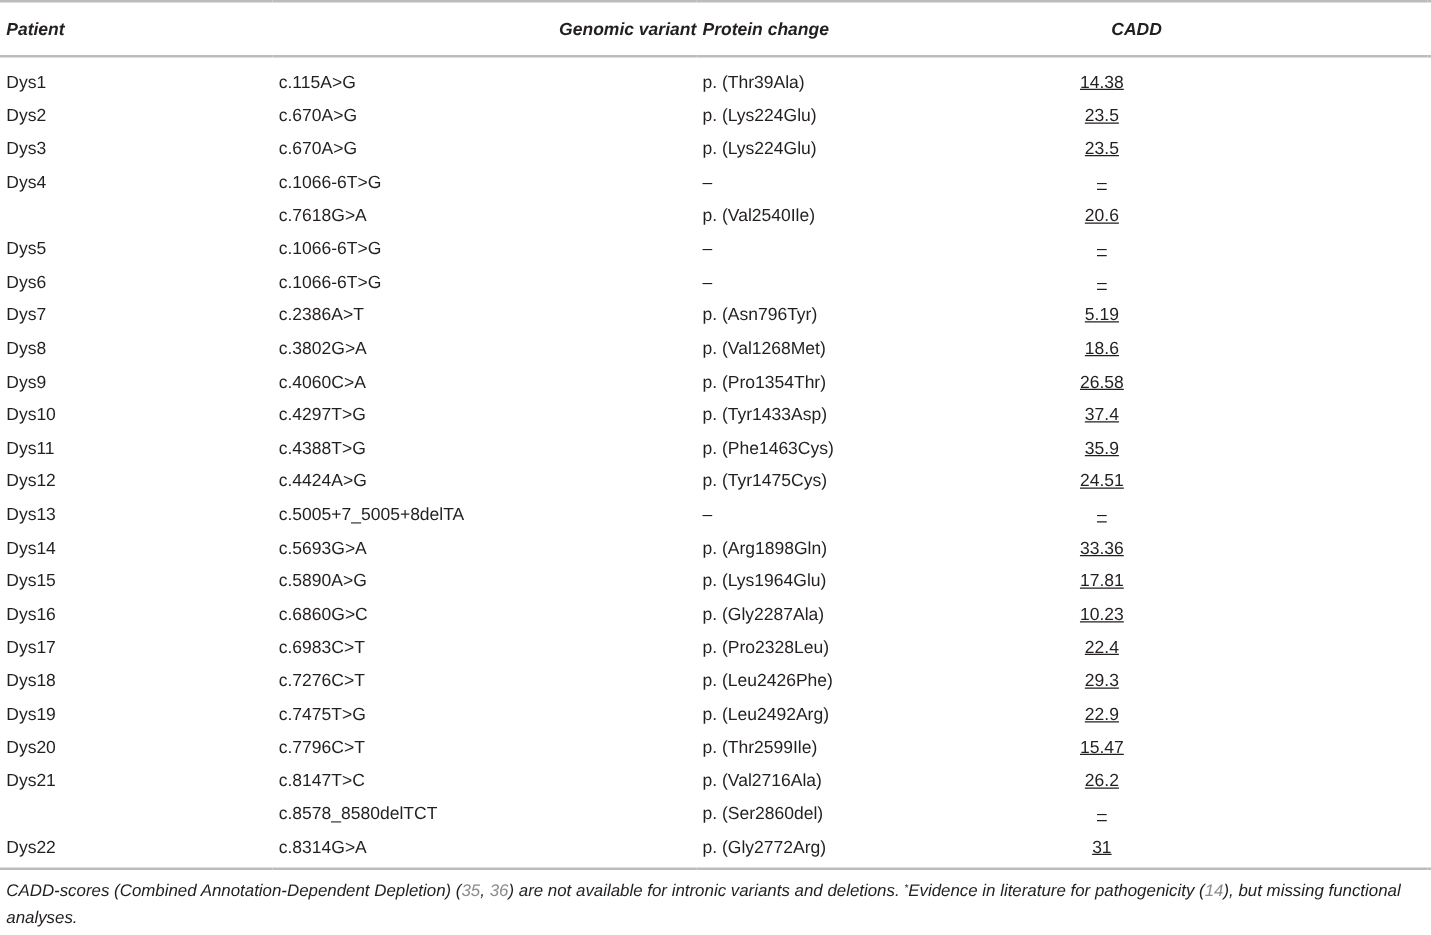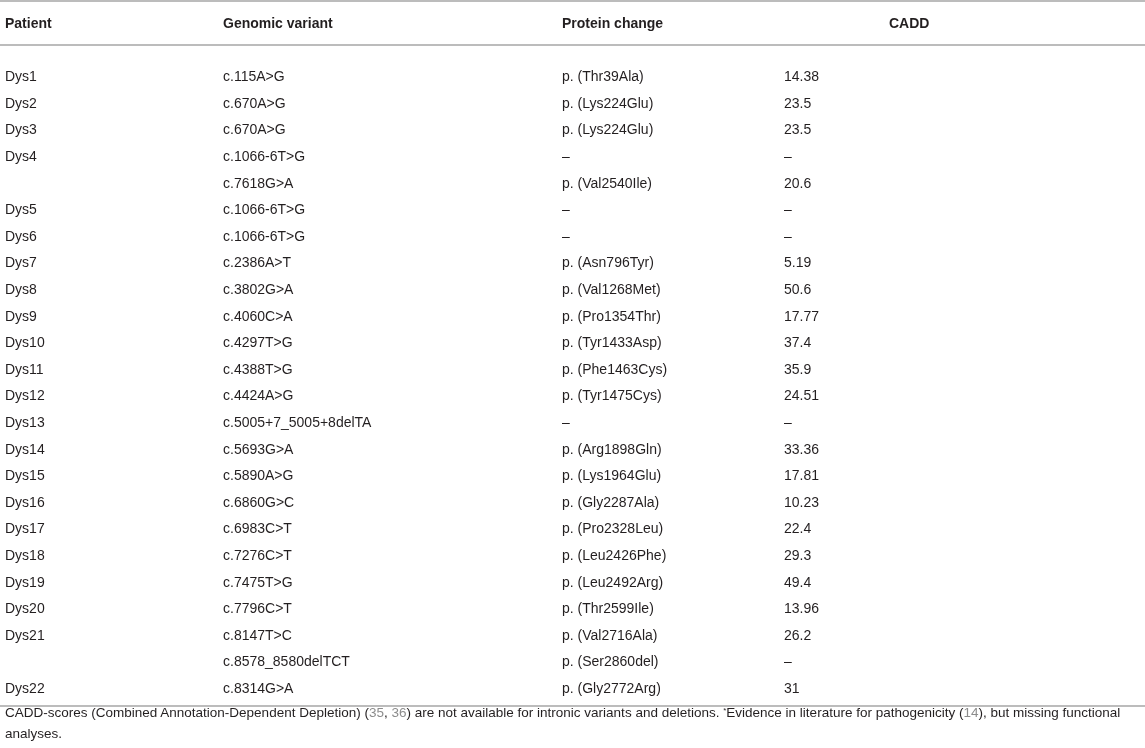--- a/index.html
+++ b/index.html
@@ -30,52 +30,54 @@
       border-bottom: 2px solid #bcbcbc;
     }
     th {
       font-weight: bold;
       font-size: 14px;
       text-align: left;
       height: 42px;
       padding: 0 0 0 5px;
       color: #231f20;
       white-space: nowrap;
+      font-style: italic;
     }
     td {
       font-size: 14px;
       height: 26.6px;
       padding: 0 0 0 5px;
       color: #231f20;
       white-space: nowrap;
       vertical-align: middle;
     }
     tbody tr:first-child td {
-      padding-top: 17px;
+      padding-top: 6px;
     }
     tbody tr:last-child {
       border-bottom: 2px solid #bcbcbc;
     }
     tbody tr:last-child td {
       padding-bottom: 4px;
     }
     .col-patient { width: 213px; }
-    .col-variant { width: 334px; }
+    .col-variant { width: 334px; text-align: right; }
     .col-protein { width: 222px; margin-top: 18px; }
     .col-cadd { width: 253px; text-align: left; }
     .col-class { width: 123px; }
     th.col-cadd { padding-left: 105px; margin-top: 14px; }
     td.cadd-cell { padding-left: 0; }
-    td.cadd-cell span { display: inline-block; width: 195px; text-align: left; }
+    td.cadd-cell span { display: inline-block; width: 195px; text-align: center; text-decoration: underline; }
     .footnote {
       position: absolute;
       left: 5px;
       top: 702px;
       width: 1135px;
       font-size: 13.5px;
+      font-style: italic;
       line-height: 21px;
       color: #231f20;
     }
     .ref {
       color: #8c8c8c;
     }
     sup {
       font-size: 8px;
       vertical-align: top;
       position: relative;
@@ -150,28 +152,28 @@
           <td>Dys7</td>
           <td>c.2386A&gt;T</td>
           <td>p. (Asn796Tyr)</td>
           <td class="cadd-cell"><span>5.19</span></td>
           <td>VUS</td>
         </tr>
         <tr>
           <td>Dys8</td>
           <td>c.3802G&gt;A</td>
           <td>p. (Val1268Met)</td>
-          <td class="cadd-cell"><span>50.6</span></td>
+          <td class="cadd-cell"><span>18.6</span></td>
           <td>VUS</td>
         </tr>
         <tr>
           <td>Dys9</td>
           <td>c.4060C&gt;A</td>
           <td>p. (Pro1354Thr)</td>
-          <td class="cadd-cell"><span>17.77</span></td>
+          <td class="cadd-cell"><span>26.58</span></td>
           <td>VUS</td>
         </tr>
         <tr>
           <td>Dys10</td>
           <td>c.4297T&gt;G</td>
           <td>p. (Tyr1433Asp)</td>
           <td class="cadd-cell"><span>37.4</span></td>
           <td>VUS</td>
         </tr>
         <tr>
@@ -227,28 +229,28 @@
           <td>Dys18</td>
           <td>c.7276C&gt;T</td>
           <td>p. (Leu2426Phe)</td>
           <td class="cadd-cell"><span>29.3</span></td>
           <td>VUS</td>
         </tr>
         <tr>
           <td>Dys19</td>
           <td>c.7475T&gt;G</td>
           <td>p. (Leu2492Arg)</td>
-          <td class="cadd-cell"><span>49.4</span></td>
+          <td class="cadd-cell"><span>22.9</span></td>
           <td>VUS</td>
         </tr>
         <tr>
           <td>Dys20</td>
           <td>c.7796C&gt;T</td>
           <td>p. (Thr2599Ile)</td>
-          <td class="cadd-cell"><span>13.96</span></td>
+          <td class="cadd-cell"><span>15.47</span></td>
           <td>VUS</td>
         </tr>
         <tr>
           <td>Dys21</td>
           <td>c.8147T&gt;C</td>
           <td>p. (Val2716Ala)</td>
           <td class="cadd-cell"><span>26.2</span></td>
           <td>5</td>
         </tr>
         <tr>

